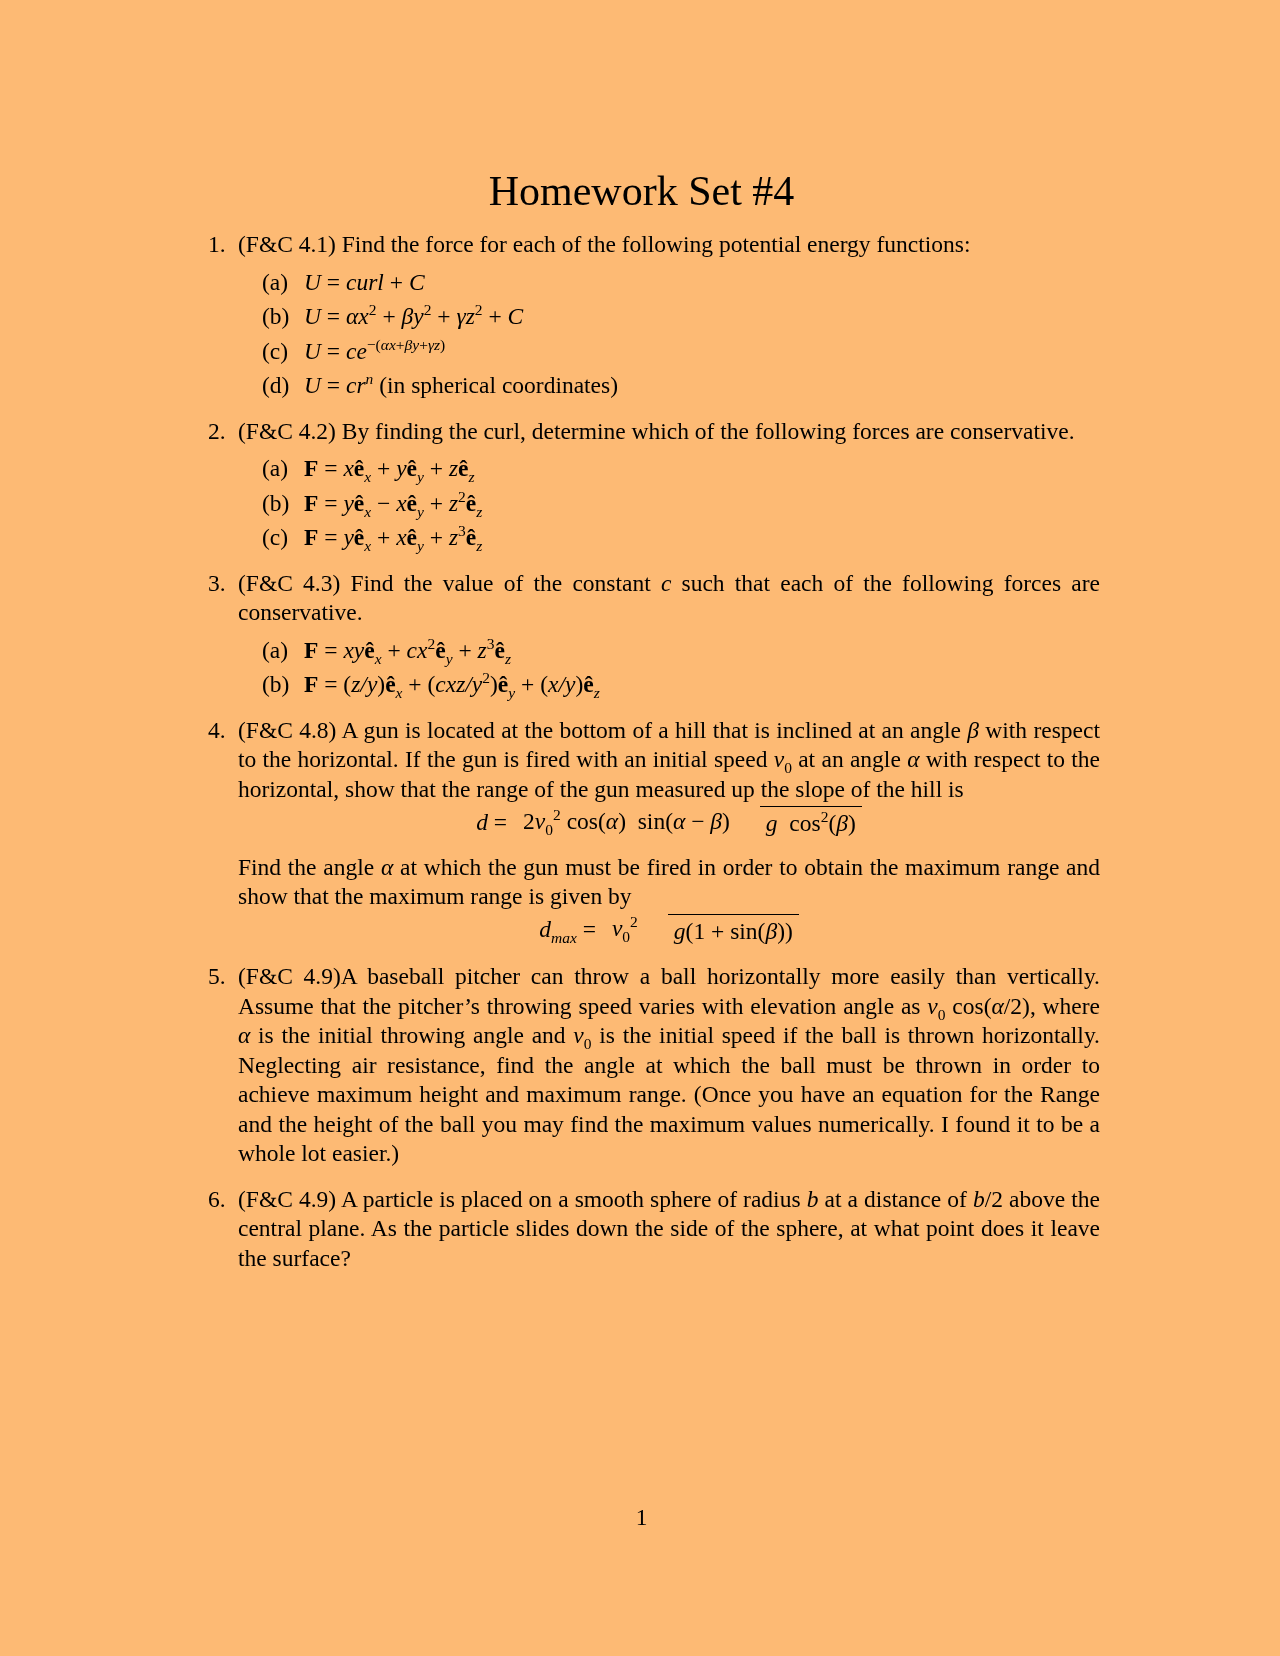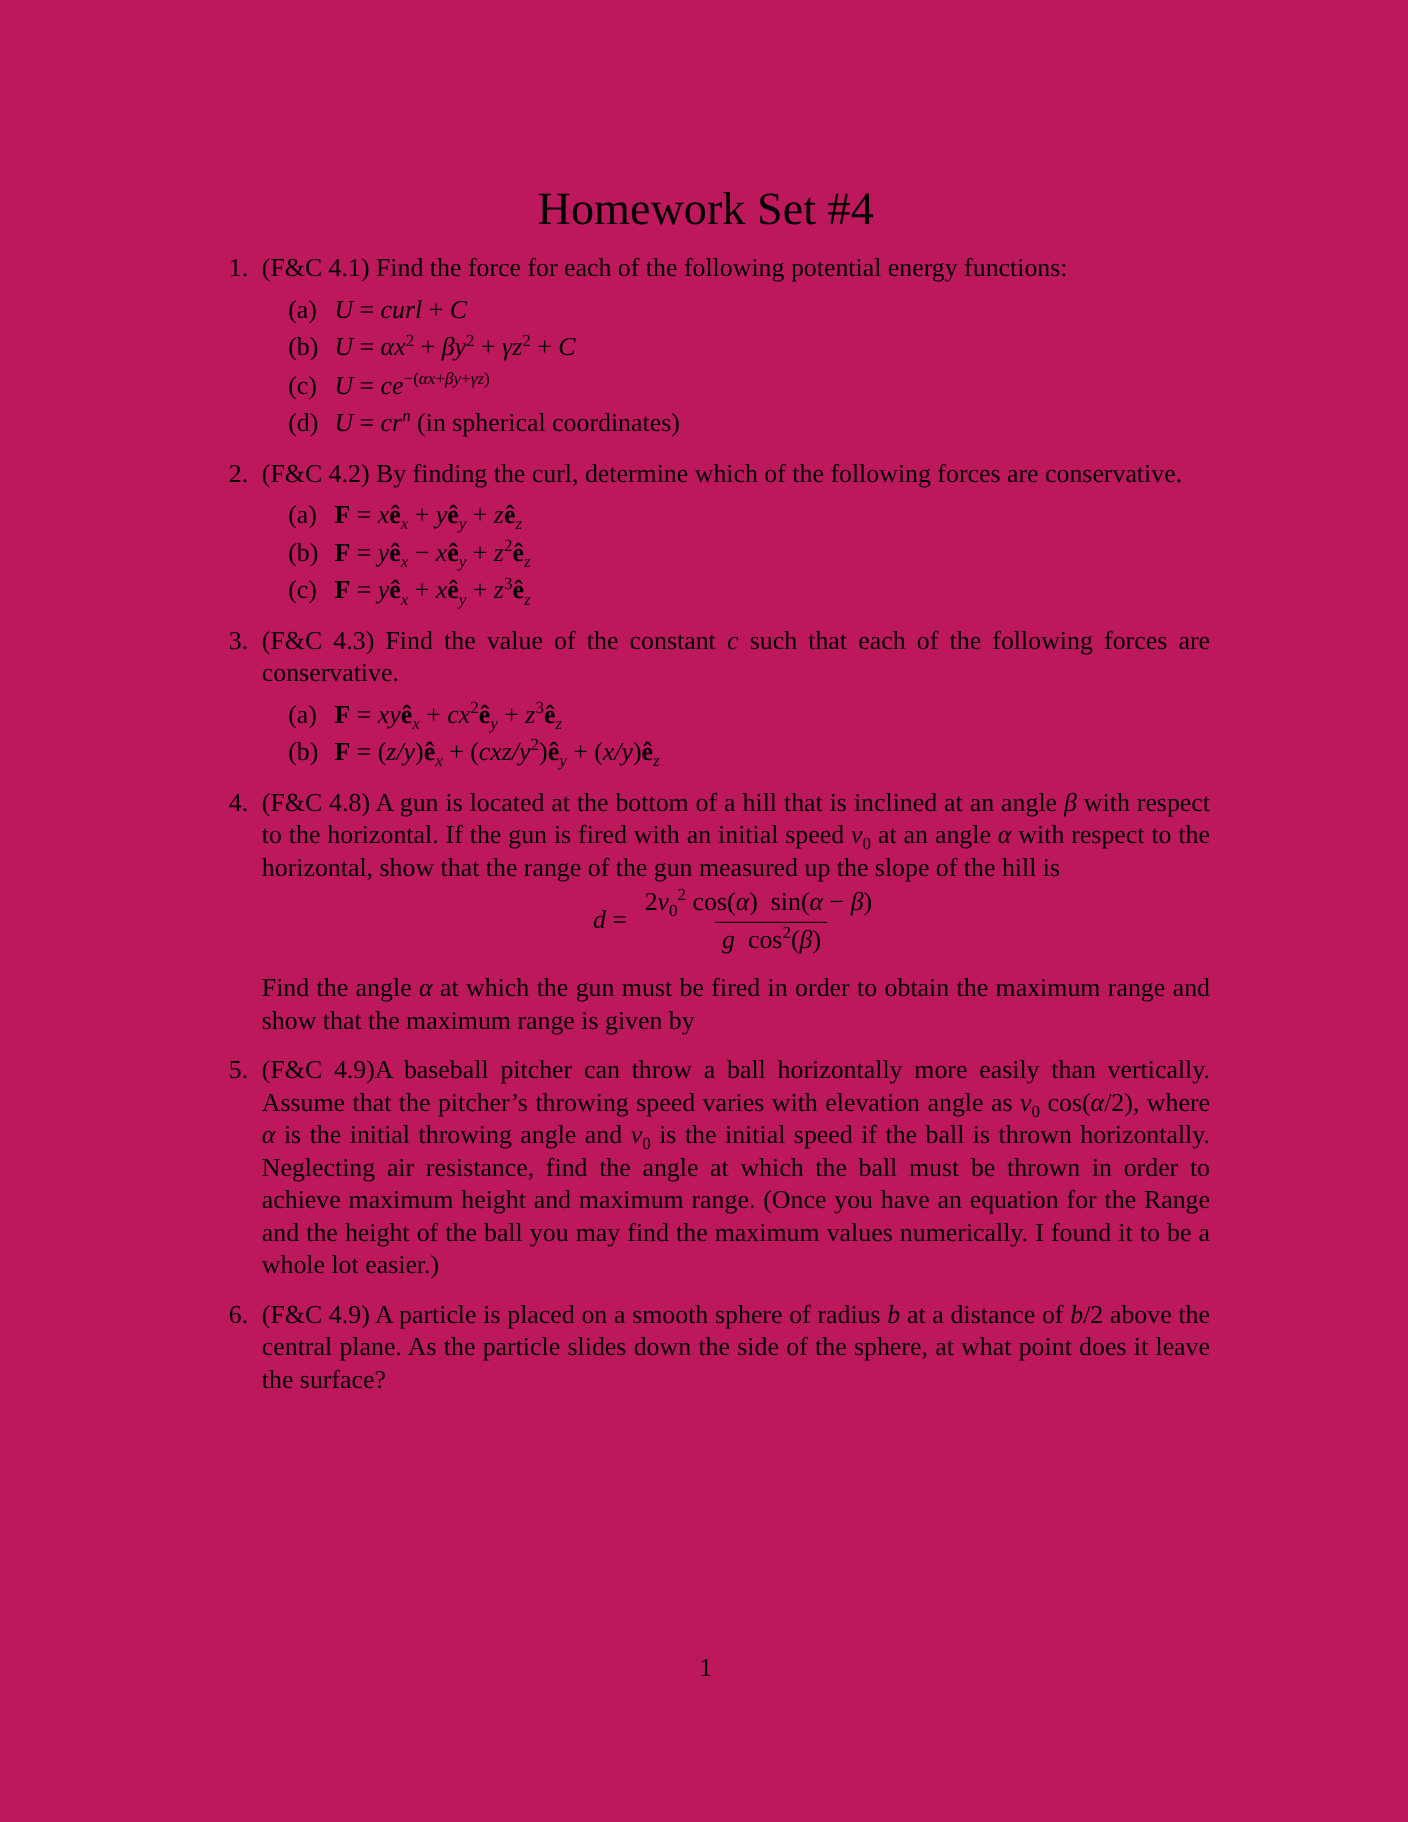--- a/index.html
+++ b/index.html
@@ -5,21 +5,21 @@
   * { margin: 0; padding: 0; box-sizing: border-box; }
   html, body { background: #ffffff; }
   body {
     width: 1280px; height: 1656px;
     font-family: "Liberation Serif", "DejaVu Serif", serif;
     color: #000;
   }
   .page {
     position: relative;
     width: 1280px; height: 1656px;
-    background: #be185d;
+    background: #fdba74;
     overflow: hidden;
   }
   .content {
     position: absolute;
     left: 183px; top: 168px;
     width: 917px;
   }
   .doc-title {
     font-size: 42px;
     line-height: 46px;
@@ -55,21 +55,20 @@
   sub { font-size: 66%; vertical-align: sub; line-height: 0; }
   .eq {
     display: flex;
     justify-content: center;
     align-items: center;
     margin: 2px 0 4px 0;
   }
   .eq-lhs { margin-right: 10px; }
   .frac {
     display: inline-flex;
-    flex-direction: column;
     align-items: center;
     text-align: left;
   }
   .frac-num { padding: 0 6px 2px 6px; }
   .frac-den { border-top: 1.5px solid #000; padding: 2px 6px 0 6px; margin-left: 24px; }
   .pagenum-row {
     position: absolute;
     left: 183px; top: 1503px;
     width: 917px;
     text-align: center;
@@ -146,20 +145,27 @@
       <span class="pnum">4.</span>
       <div class="ptext">(F&amp;C 4.8) A gun is located at the bottom of a hill that is inclined at an angle <i>β</i> with respect to the horizontal. If the gun is fired with an initial speed <i>v</i><sub>0</sub> at an angle <i>α</i> with respect to the horizontal, show that the range of the gun measured up the slope of the hill is</div>
       <div class="eq">
         <span class="eq-lhs"><i>d</i> =</span>
         <span class="frac">
           <span class="frac-num">2<i>v</i><sub>0</sub><sup>2</sup> cos(<i>α</i>)&nbsp; sin(<i>α</i> − <i>β</i>)</span>
           <span class="frac-den"><i>g</i>&nbsp; cos<sup>2</sup>(<i>β</i>)</span>
         </span>
       </div>
       <div class="ptext cont">Find the angle <i>α</i> at which the gun must be fired in order to obtain the maximum range and show that the maximum range is given by</div>
+      <div class="eq">
+        <span class="eq-lhs"><i>d<sub>max</sub></i> =</span>
+        <span class="frac">
+          <span class="frac-num"><i>v</i><sub>0</sub><sup>2</sup></span>
+          <span class="frac-den"><i>g</i>(1 + sin(<i>β</i>))</span>
+        </span>
+      </div>
     </div>
 
     <div class="problem">
       <span class="pnum">5.</span>
       <div class="ptext">(F&amp;C 4.9)A baseball pitcher can throw a ball horizontally more easily than vertically. Assume that the pitcher’s throwing speed varies with elevation angle as <i>v</i><sub>0</sub> cos(<i>α</i>/2), where <i>α</i> is the initial throwing angle and <i>v</i><sub>0</sub> is the initial speed if the ball is thrown horizontally. Neglecting air resistance, find the angle at which the ball must be thrown in order to achieve maximum height and maximum range. (Once you have an equation for the Range and the height of the ball you may find the maximum values numerically. I found it to be a whole lot easier.)</div>
     </div>
 
     <div class="problem">
       <span class="pnum">6.</span>
       <div class="ptext">(F&amp;C 4.9) A particle is placed on a smooth sphere of radius <i>b</i> at a distance of <i>b</i>/2 above the central plane. As the particle slides down the side of the sphere, at what point does it leave the surface?</div>

